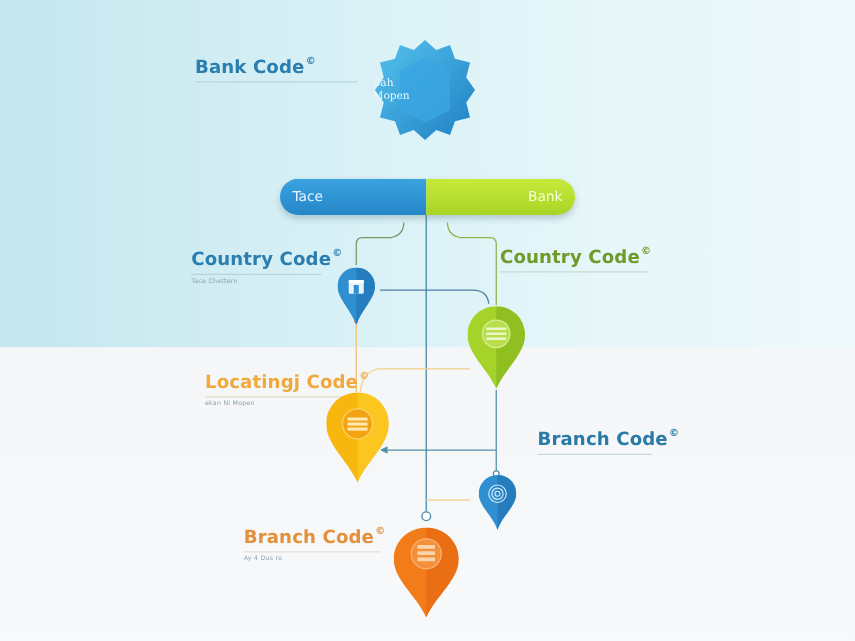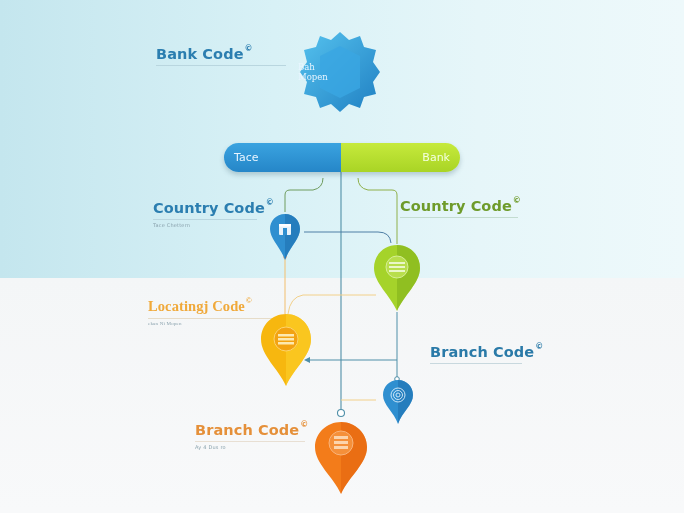--- a/index.html
+++ b/index.html
@@ -103,21 +103,21 @@
   <div class="title" style="color:#2b7eb0;"><span>Country Code</span><sup>©</sup></div>
   <div class="rule" style="width:104px; background:#b9d6df;"></div>
   <div class="sub">Tace Chettern</div>
 </div>
 
 <div class="label" style="left:400px; top:198px;">
   <div class="title" style="color:#6e9b2a; text-align:right;"><span>Country Code</span><sup>©</sup></div>
   <div class="rule" style="width:118px; background:#c3dcd0;"></div>
 </div>
 
-<div class="label" style="left:148px; top:298px;font-family:Liberation Serif, serif;">
+<div class="label" style="left:164px; top:298px;">
   <div class="title" style="color:#f0a93a;"><span>Locatingj Code</span><sup>©</sup></div>
   <div class="rule" style="width:128px; background:#e6dcc8;"></div>
   <div class="sub">ekan Ni Mopen</div>
 </div>
 
 <div class="label" style="left:430px; top:344px;">
   <div class="title" style="color:#2a7aa8;"><span>Branch Code</span><sup>©</sup></div>
   <div class="rule" style="width:92px; background:#c8d8de;"></div>
 </div>
 

